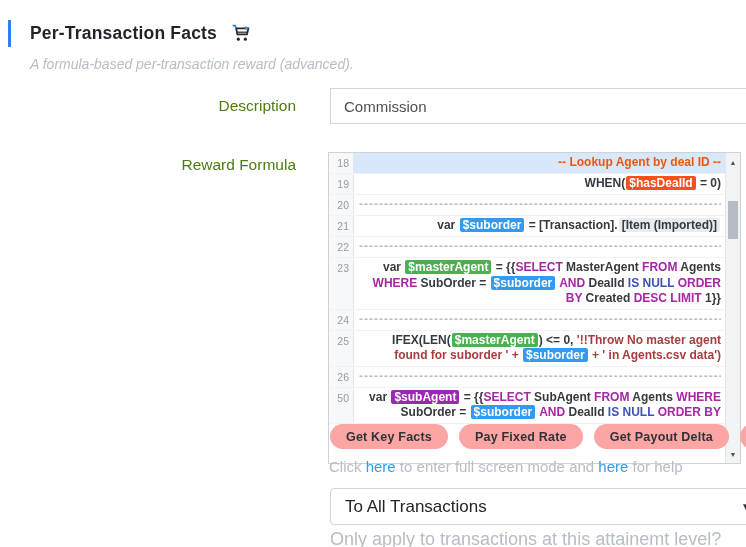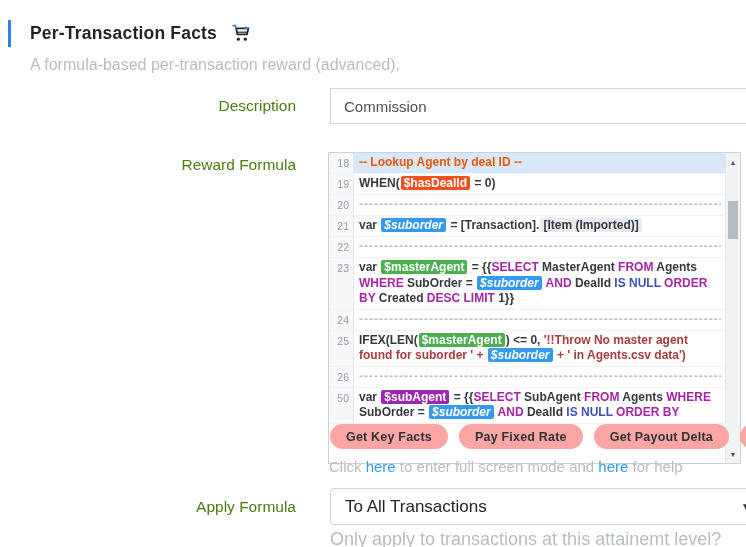--- a/index.html
+++ b/index.html
@@ -5,41 +5,41 @@
   * { margin:0; padding:0; box-sizing:border-box; }
   html,body { background:#fff; }
   body { font-family:"Liberation Sans", sans-serif; }
   .page { position:relative; width:746px; height:547px; background:#fff; overflow:hidden; }
 
   
   .header { position:absolute; left:8px; top:20px; display:flex; align-items:center; }
   .accent-bar { width:3px; height:27px; background:#2f80ed; margin-right:19px; }
   .page-title { font-size:17.5px; font-weight:600; color:#1f242b; letter-spacing:.2px; }
   .cart-icon { margin-left:13px; display:inline-flex; }
-  .subtitle { position:absolute; left:30px; top:56px; font-size:16px; color:#b6bdc4; }
+  .subtitle { position:absolute; left:30px; top:56px; font-size:14px; color:#b6bdc4;font-style:italic; }
 
   
   .form-label { position:absolute; left:0; width:296px; text-align:right; font-size:15.5px; font-weight:500; color:#4d7c0f; }
   .text-input { position:absolute; left:330px; top:88px; width:424px; height:36px; border:1px solid #ced4da; border-radius:0; padding:0 13px; font-family:inherit; font-size:15px; color:#495057; background:#fff; outline:none; }
 
   
   .editor { position:absolute; left:328px; top:152px; width:413px; height:312px; border:1px solid #cdd2d8; display:flex; background:#fff; overflow:hidden; }
   .editor-lines { flex:1; overflow:hidden; }
   .ed-row { display:flex; border-bottom:1px solid #f0f2f4; }
   .gut { width:25px; flex:0 0 25px; background:#f7f8f9; border-right:1px solid #e4e7ea; color:#959ca4; font-size:10.5px; text-align:right; padding:3px 4px 2px 0; line-height:15px; }
-  .code { flex:1; padding:2px 4px 2px 5px; font-size:12px; font-weight:bold; color:#343a40; line-height:15.5px; overflow-wrap:break-word; min-width:0; }
+  .code { flex:1; padding:2px 4px 2px 5px; font-size:12px; font-weight:bold; color:#343a40; line-height:15.5px; overflow-wrap:break-word; min-width:0;text-align:right; }
   .ed-row.sel .code { background:#d8e7f9; }
   .cm { color:#e8590c; }
   .kw { color:#a626a4; }
   .kb { color:#3f51b5; }
   .tx { color:#343a40; }
   .str { color:#a63d40; }
   .chip { color:#fff; padding:0 3px; border-radius:2px; margin:0 1px; }
   .chip.o { background:#f4511e; }
-  .chip.b { background:#339af0;font-style:italic; }
+  .chip.b { background:#339af0; }
   .chip.g { background:#4caf50; }
   .chip.p { background:#9c27b0; }
   .chip.gr { background:#e9ecef; color:#343a40; }
   .dash { display:block; color:#b8bec5; white-space:nowrap; overflow:hidden; letter-spacing:1px; }
 
   
   .scrollbar { width:15px; flex:0 0 15px; background:#f2f3f5; border-left:1px solid #e4e7ea; position:relative; }
   .scroll-btn { position:absolute; left:0; width:100%; height:14px; display:flex; align-items:center; justify-content:center; font-size:7px; color:#4a4f55; cursor:default; }
   .scroll-btn.up { top:2px; }
   .scroll-btn.down { bottom:2px; }
@@ -144,20 +144,19 @@
 
   <div class="actions">
       <button class="pill">Get Key Facts</button>
       <button class="pill">Pay Fixed Rate</button>
       <button class="pill">Get Payout Delta</button>
       <button class="pill">Apply Est. Rate</button>
     </div>
 
   <div class="help-line"><span>Click </span><a>here</a><span> to enter full screen mode and </span><a>here</a><span> for help</span></div>
 
-  <div class="form-label" style="top:498px;">Apply Formula</div>
   <div class="select-box">
     <span>To All Transactions</span>
     <span class="select-caret">▼</span>
   </div>
   <div class="helper-text">Only apply to transactions at this attainemt level?</div>
 
 </div>
 
 </body></html>

